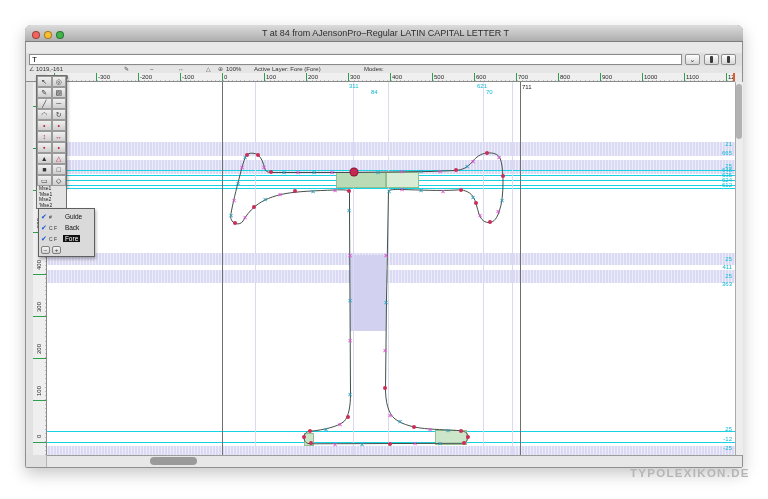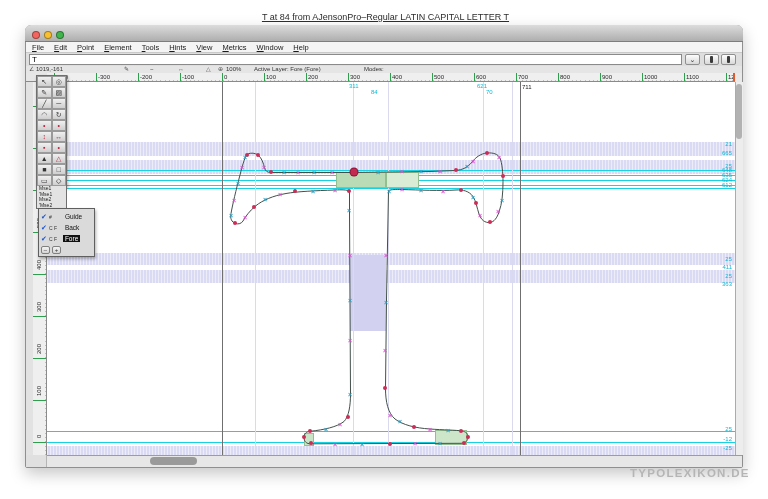--- a/index.html
+++ b/index.html
@@ -5,21 +5,21 @@
   html,body{margin:0;padding:0;background:#fff;}
   *{box-sizing:border-box;font-family:"Liberation Sans",sans-serif;}
   #stage{position:relative;width:768px;height:499px;background:#fff;overflow:hidden;}
   .abs{position:absolute;}
   
   #window{left:25px;top:25px;width:718px;height:443px;background:#e9e9e9;border:1px solid #8f8f8f;
           border-radius:6px 6px 2px 2px;box-shadow:0 6px 16px rgba(0,0,0,.22);}
   #titlebar{left:25px;top:25px;width:718px;height:17px;border-radius:6px 6px 0 0;
             background:linear-gradient(#dcdcdc,#aeaeae);border-bottom:1px solid #7d7d7d;}
   .light{top:31px;width:8px;height:8px;border-radius:50%;border:0.5px solid rgba(0,0,0,.35);}
-  #title{left:25px;top:12px;width:718px;text-align:center;font-size:9px;color:#2d2d2d;text-decoration:underline;}
+  #title{left:25px;top:28px;width:718px;text-align:center;font-size:9px;color:#2d2d2d;}
   #title .ticon{font-size:8px;margin-right:3px;color:#444;}
   #menubar{left:26px;top:42px;width:716px;height:11px;background:#f4f4f4;border-bottom:1px solid #c9c9c9;
            display:flex;align-items:center;padding-left:6px;gap:10px;}
   .menu-item{font-size:7.5px;color:#1b1b1b;white-space:nowrap;cursor:default;}
   #fieldrow{left:26px;top:53px;width:716px;height:13px;background:#dedede;}
   #glyph-input{left:29px;top:54px;width:653px;height:11px;border:1px solid #8a8a8a;font-size:8px;padding:0 2px;background:#fff;}
   .smallbtn{top:54px;height:11px;border:1px solid #8f8f8f;background:linear-gradient(#fdfdfd,#d8d8d8);
             border-radius:2px;display:flex;align-items:center;justify-content:center;font-size:7px;color:#333;}
   .navbar{width:3px;height:7px;background:#3a3a3a;border-radius:1px;}
   #infobar{left:26px;top:66px;width:716px;height:7px;background:#e5e5e5;font-size:6px;color:#333;}
@@ -88,32 +88,20 @@
 
 <div id="stage">
   <div id="window" class="abs"></div>
 
   <div id="titlebar" class="abs"></div>
   <div class="abs light" style="left:32px;background:#f4645f"></div>
   <div class="abs light" style="left:44px;background:#f9bf2f"></div>
   <div class="abs light" style="left:56px;background:#3fb54b"></div>
   <div id="title" class="abs"><span class="ticon"></span><span>T at 84 from AJensonPro–Regular LATIN CAPITAL LETTER T</span></div>
 
-  <div id="menubar" class="abs">
-      <div class="menu-item"><u>F</u>ile</div>
-      <div class="menu-item"><u>E</u>dit</div>
-      <div class="menu-item"><u>P</u>oint</div>
-      <div class="menu-item"><u>E</u>lement</div>
-      <div class="menu-item"><u>T</u>ools</div>
-      <div class="menu-item"><u>H</u>ints</div>
-      <div class="menu-item"><u>V</u>iew</div>
-      <div class="menu-item"><u>M</u>etrics</div>
-      <div class="menu-item"><u>W</u>indow</div>
-      <div class="menu-item"><u>H</u>elp</div>
-    </div>
 
   <div id="fieldrow" class="abs"></div>
   <input id="glyph-input" class="abs" value="T" style="">
   <div class="abs smallbtn" style="left:685px;width:15px;">
       <span>⌄</span>
     </div>
   <div class="abs smallbtn" style="left:704px;width:15px;">
       <span class="navbar"></span>
     </div>
   <div class="abs smallbtn" style="left:721px;width:15px;">

